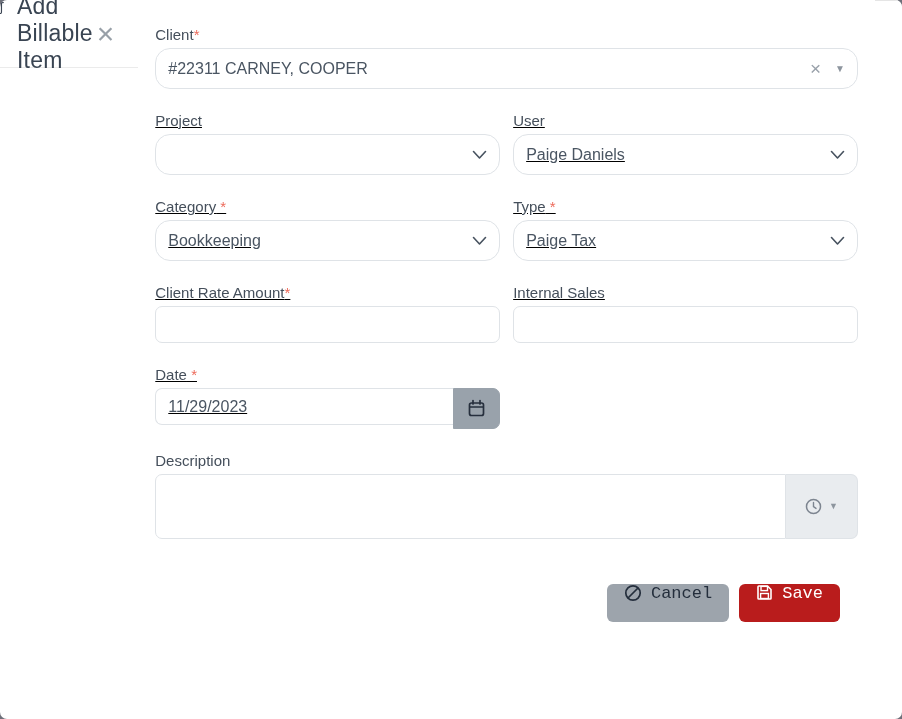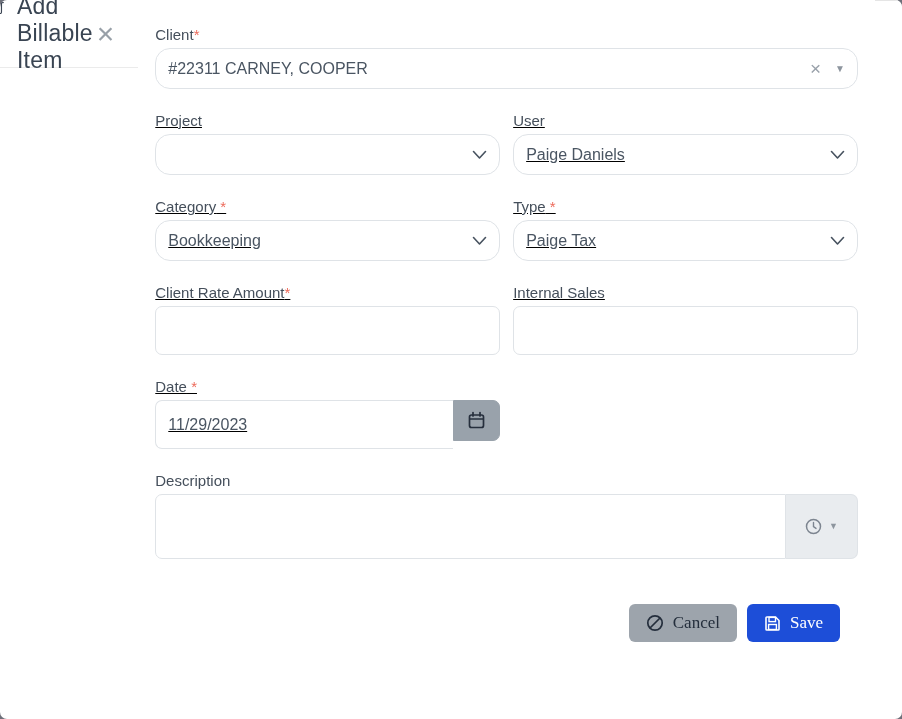--- a/index.html
+++ b/index.html
@@ -50,21 +50,21 @@
   .control {
     width: 100%; height: 41px;
     border: 1px solid #dfe3e7; border-radius: 7px;
     background: #fff;
     display: flex; align-items: center;
     padding: 0 12px;
     font-size: 16px; color: #4a5562;
   }
   .control .value-text { flex: 1 1 auto; white-space: nowrap; overflow: hidden; }
   input.text-input {
-    width: 100%; height: 49px;
+    width: 100%; height: 37px;
     border: 1px solid #dfe3e7; border-radius: 7px;
     padding: 0 12px; font-size: 16px; color: #4a5562;
     font-family: "Liberation Sans", sans-serif;
     outline: none;
   }
   .select-box { cursor: pointer; border-radius: 15px; }
   .chev { flex: 0 0 auto; display: flex; align-items: center; }
   .clear-x { color: #99a1aa; font-size: 19px; margin-right: 14px; cursor: pointer; line-height: 1; }
   .caret-down { color: #8d959e; font-size: 10px; cursor: pointer; line-height: 1; }
   
@@ -96,26 +96,26 @@
     cursor: pointer;
   }
   .desc-addon .caret-down { color: #8d959e; font-size: 9px; }
   
   .btn-row {
     display: flex; justify-content: flex-end; gap: 10px;
     padding: 22px 18px 0 0;
   }
   .btn {
     height: 38px; border: none; border-radius: 6px;
-    display: inline-flex; align-items: center; gap: 9px;
+    display: inline-flex; align-items: flex-start; gap: 9px;
     font-size: 17px; padding: 0 17px; cursor: pointer;
-    font-family: Liberation Serif, serif;
+    font-family: Liberation Mono, monospace;
   }
   .btn-cancel { background: #9da4ac; color: #242e3c; }
-  .btn-save  { background: #1d4ed8; color: #ffffff; }
+  .btn-save  { background: #b91c1c; color: #ffffff; }
   .modal-footer {
     flex: 0 0 27px; height: 27px;
     border-top: 1px solid #e5e5e5;
     background: #fff;
   }
   svg { display: block; }
 </style>
 </head>
 <body>
 

